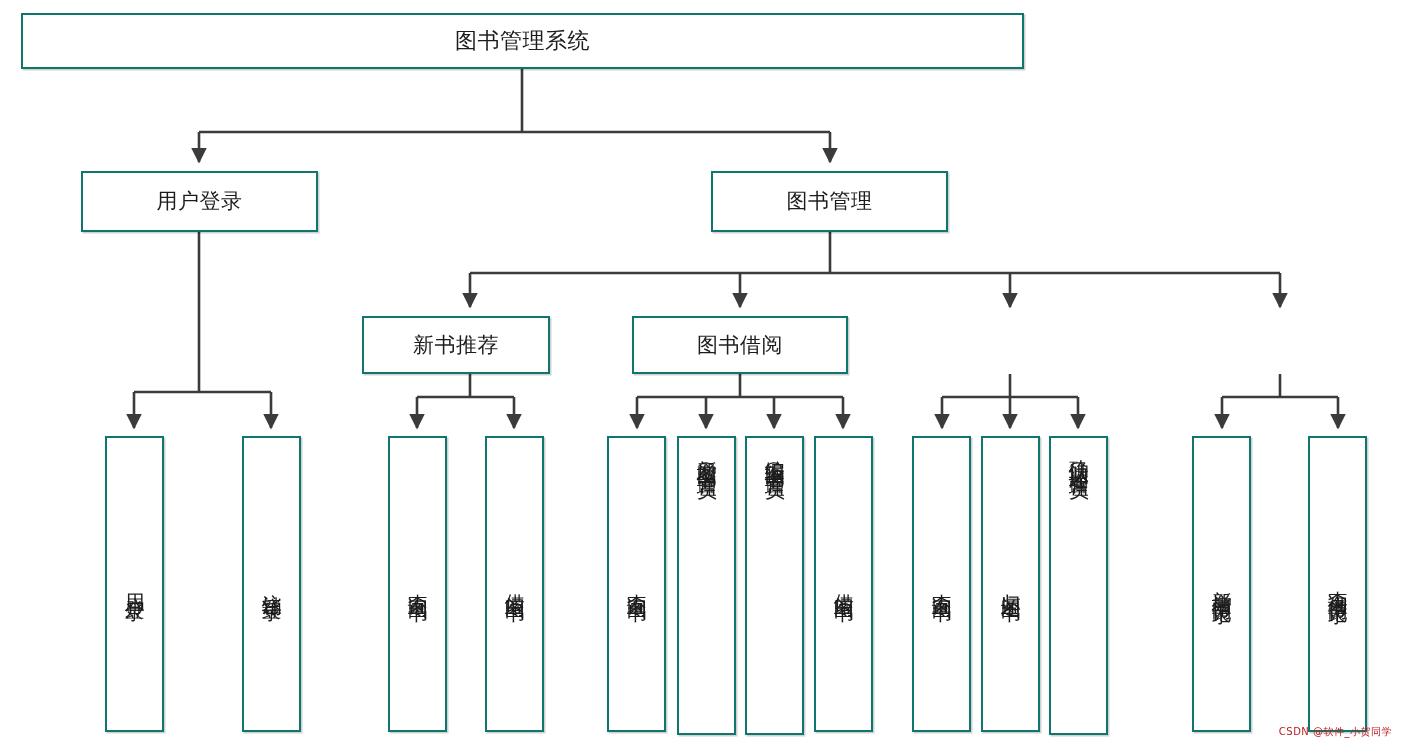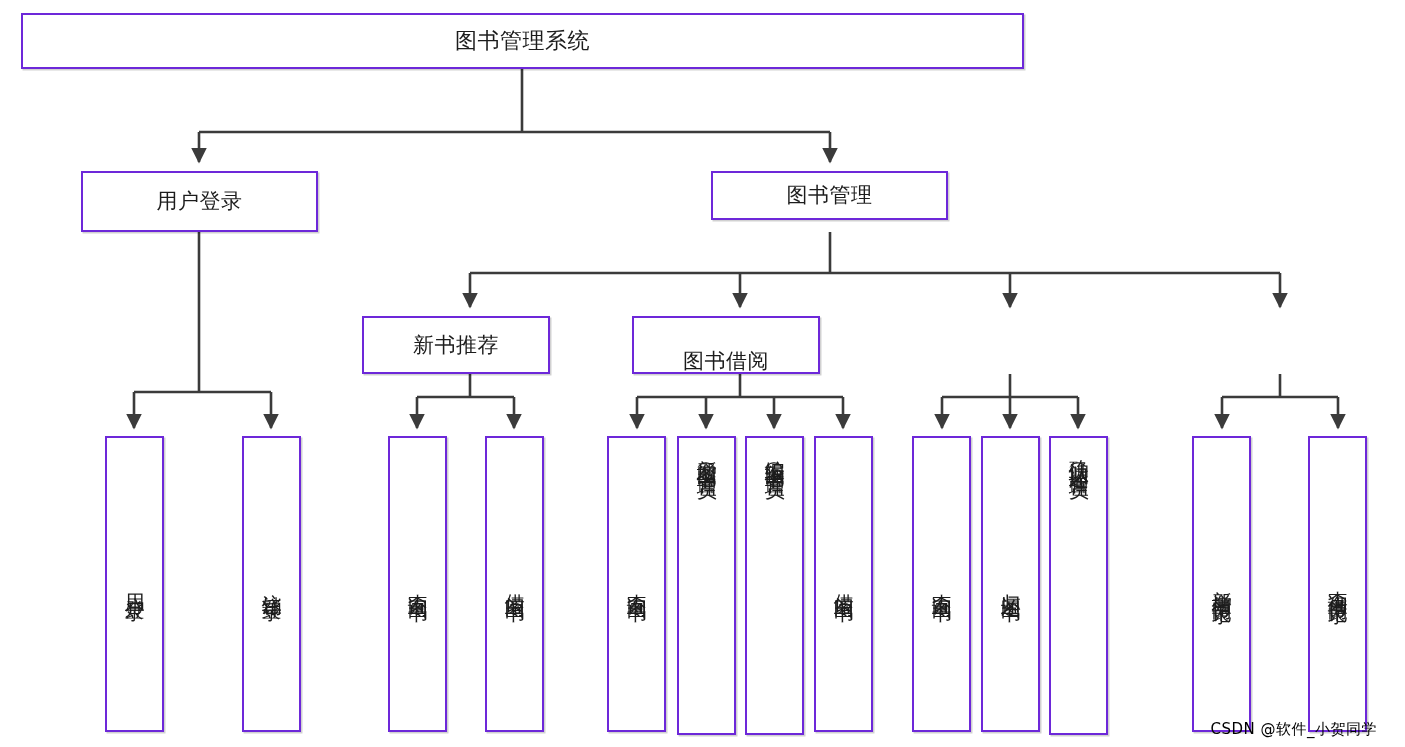--- a/index.html
+++ b/index.html
@@ -21,21 +21,21 @@
     position: absolute;
     left: 0;
     top: 0;
     width: 1405px;
     height: 747px;
     pointer-events: none;
   }
   .node {
     position: absolute;
     box-sizing: border-box;
-    border: 2px solid #6d28d9;
+    border: 2px solid #0f766e;
     background: #ffffff;
     display: flex;
     align-items: center;
     justify-content: center;
     color: #1c1c1c;
     box-shadow: 1.5px 1.5px 0 rgba(0,0,0,0.18);
   }
   .node .label {
     display: block;
     line-height: 1.05;
@@ -62,24 +62,24 @@
     line-height: 1.18;
     letter-spacing: 3px;
     white-space: nowrap;
   }
   .node.vert.short {
     align-items: center;
     padding-top: 0;
   }
   .watermark {
     position: absolute;
-    right: 28px;
+    right: 13px;
     bottom: 8px;
-    font-size: 15px;
-    color: #000000;
+    font-size: 10px;
+    color: #b91c1c;
     letter-spacing: 0.5px;
     white-space: nowrap;
   }
 </style>
 </head>
 <body>
 
 <div id="canvas">
 
   <svg class="edges" viewBox="0 0 1405 747">
@@ -132,28 +132,28 @@
     </g>
   </svg>
 
   <div class="node horiz root" style="left:21px; top:13px; width:1003px; height:56px;">
     <span class="label">图书管理系统</span>
   </div>
 
   <div class="node horiz" style="left:81px; top:171px; width:237px; height:61px;">
     <span class="label">用户登录</span>
   </div>
-  <div class="node horiz" style="left:711px; top:171px; width:237px; height:49px;">
+  <div class="node horiz" style="left:711px; top:171px; width:237px; height:61px;">
     <span class="label">图书管理</span>
   </div>
 
   <div class="node horiz" style="left:362px; top:316px; width:188px; height:58px;">
     <span class="label">新书推荐</span>
   </div>
-  <div class="node horiz" style="left:632px; top:316px; width:188px; height:58px;align-items:flex-end;">
+  <div class="node horiz" style="left:632px; top:316px; width:216px; height:58px;">
     <span class="label">图书借阅</span>
   </div>
 
   <div class="node vert short" style="left:105px; top:436px; width:59px; height:296px;">
     <span class="label">用户登录</span>
   </div>
   <div class="node vert short" style="left:242px; top:436px; width:59px; height:296px;">
     <span class="label">注销登录</span>
   </div>
 

